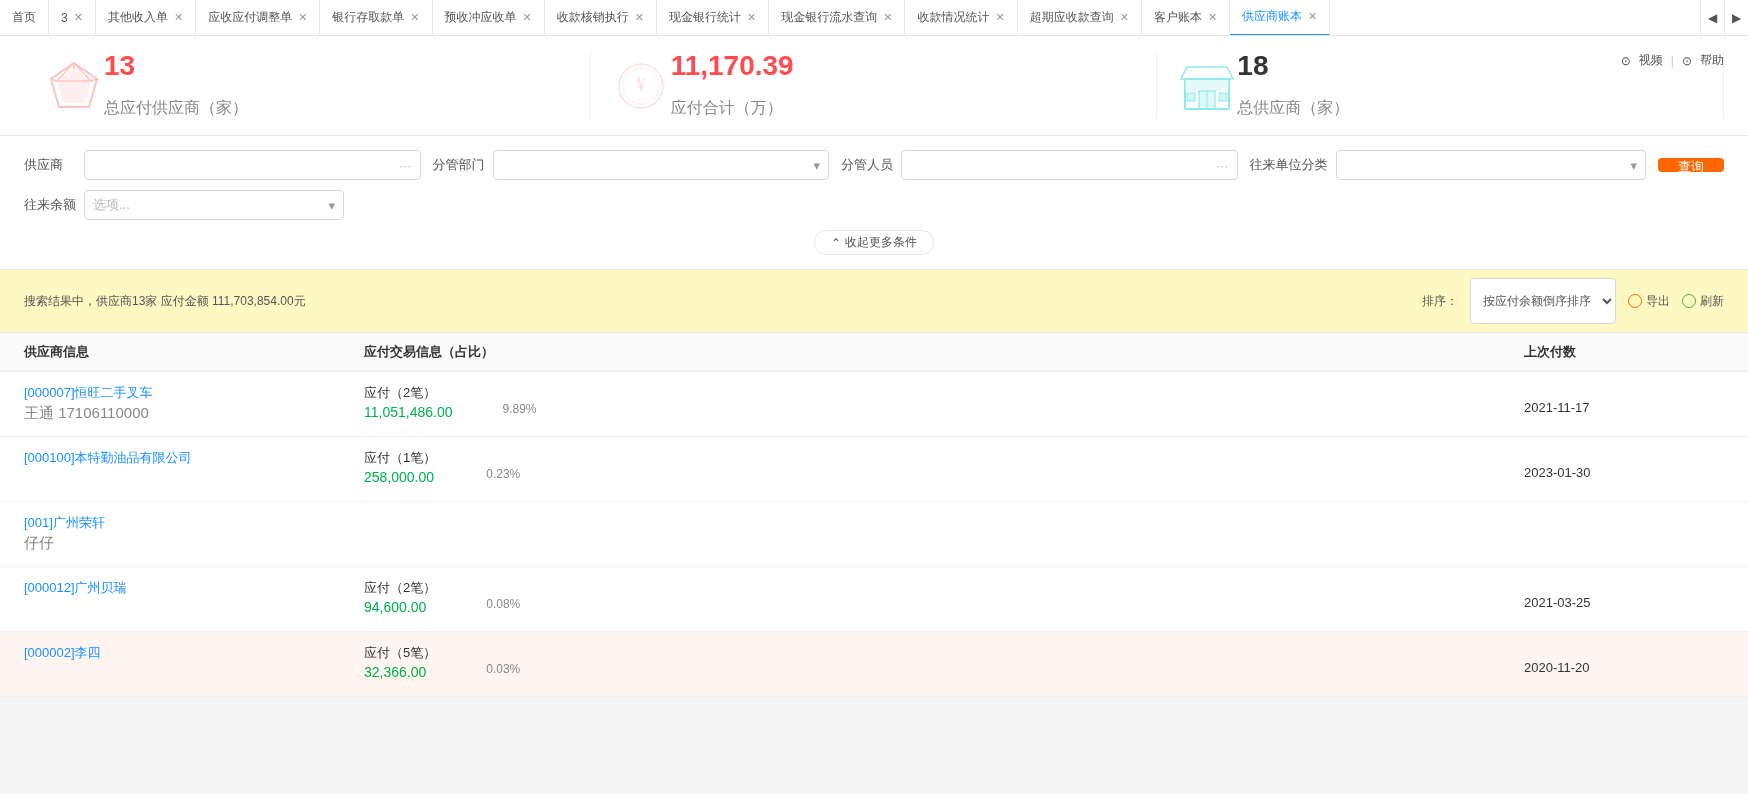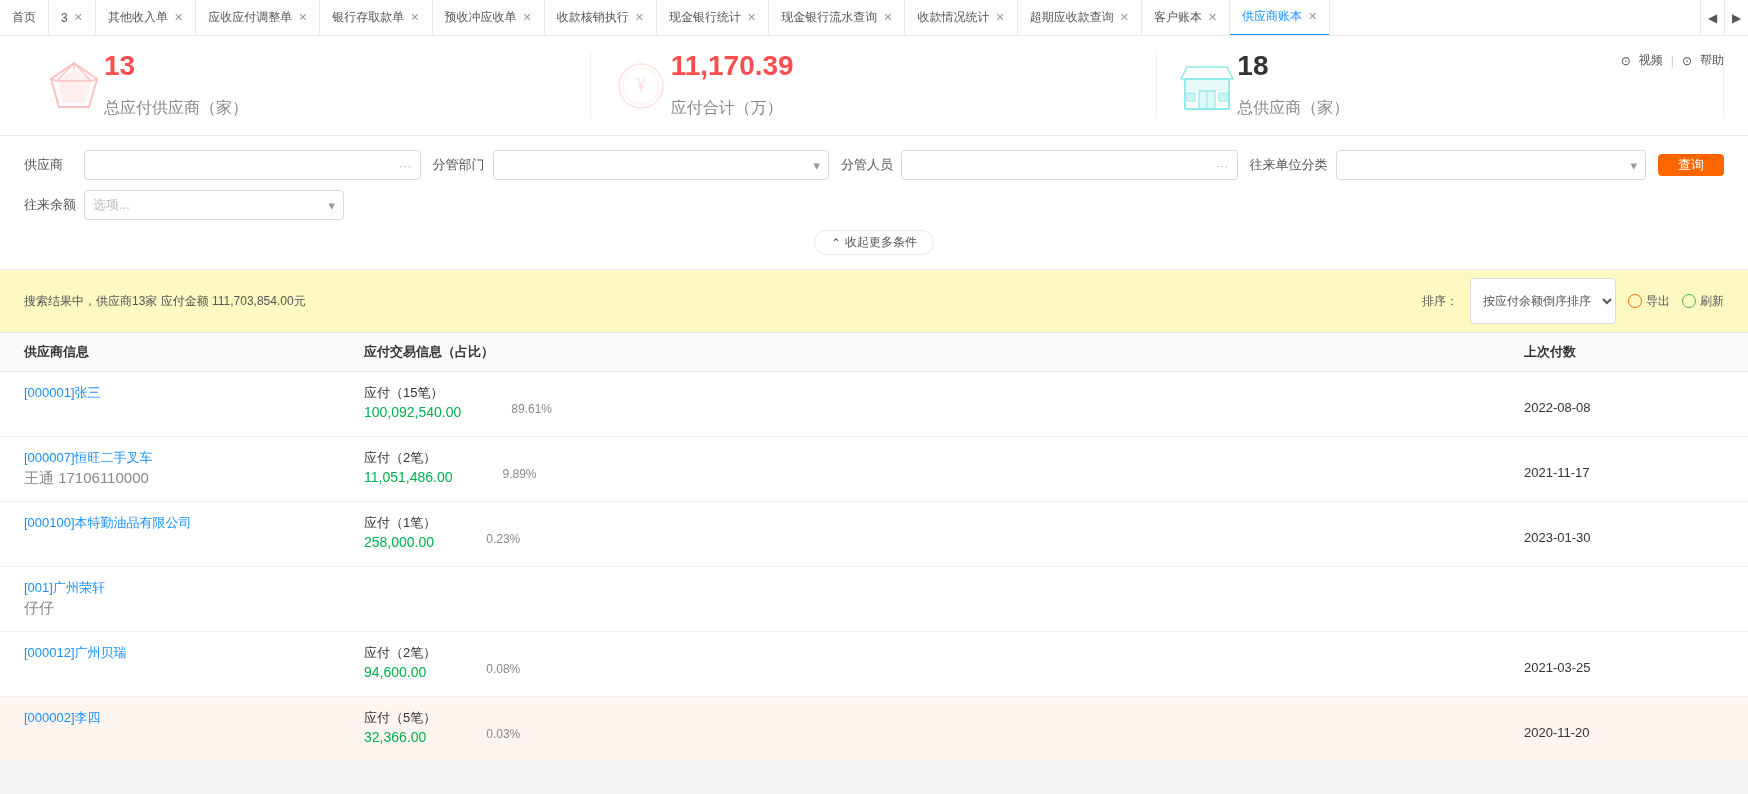--- a/index.html
+++ b/index.html
@@ -136,21 +136,21 @@
       justify-content: flex-end;
       color: #bbb;
       cursor: pointer;
     }
     .query-btn {
       background: #ff6600;
       color: #fff;
       border: none;
       border-radius: 4px;
       padding: 0 20px;
-      height: 22px;
+      height: 14px;
       font-size: 13px;
       cursor: pointer;
       white-space: nowrap;
     }
     .collapse-btn {
       display: flex;
       align-items: center;
       justify-content: center;
       margin: 4px auto;
       background: #fff;
@@ -491,38 +491,20 @@
   <div class="table-header">
     <div class="col-supplier">供应商信息</div>
     <div class="col-transaction">应付交易信息（占比）</div>
     <div class="col-lastpay">上次付数</div>
   </div>
 
   <div id="table-body">
       <div class="table-row-wrapper">
     <div class="table-row">
       <div class="supplier-info">
-        <a class="supplier-link">[000001]张三</a>
-        
-      </div>
-      <div class="transaction-info">
-        <div class="transaction-left">
-          <div class="transaction-label">应付（15笔）</div>
-          <div class="transaction-row">
-            <div class="transaction-amount">100,092,540.00</div>
-          </div>
-        </div>
-        <div class="transaction-percent" style="margin-top:18px;">89.61%</div>
-      </div>
-      <div class="lastpay-info">2022-08-08</div>
-    </div>
-  </div>
-      <div class="table-row-wrapper">
-    <div class="table-row">
-      <div class="supplier-info">
         <a class="supplier-link">[000007]恒旺二手叉车</a>
         <div class="supplier-sub">王通  17106110000</div>
       </div>
       <div class="transaction-info">
         <div class="transaction-left">
           <div class="transaction-label">应付（2笔）</div>
           <div class="transaction-row">
             <div class="transaction-amount">11,051,486.00</div>
           </div>
         </div>

